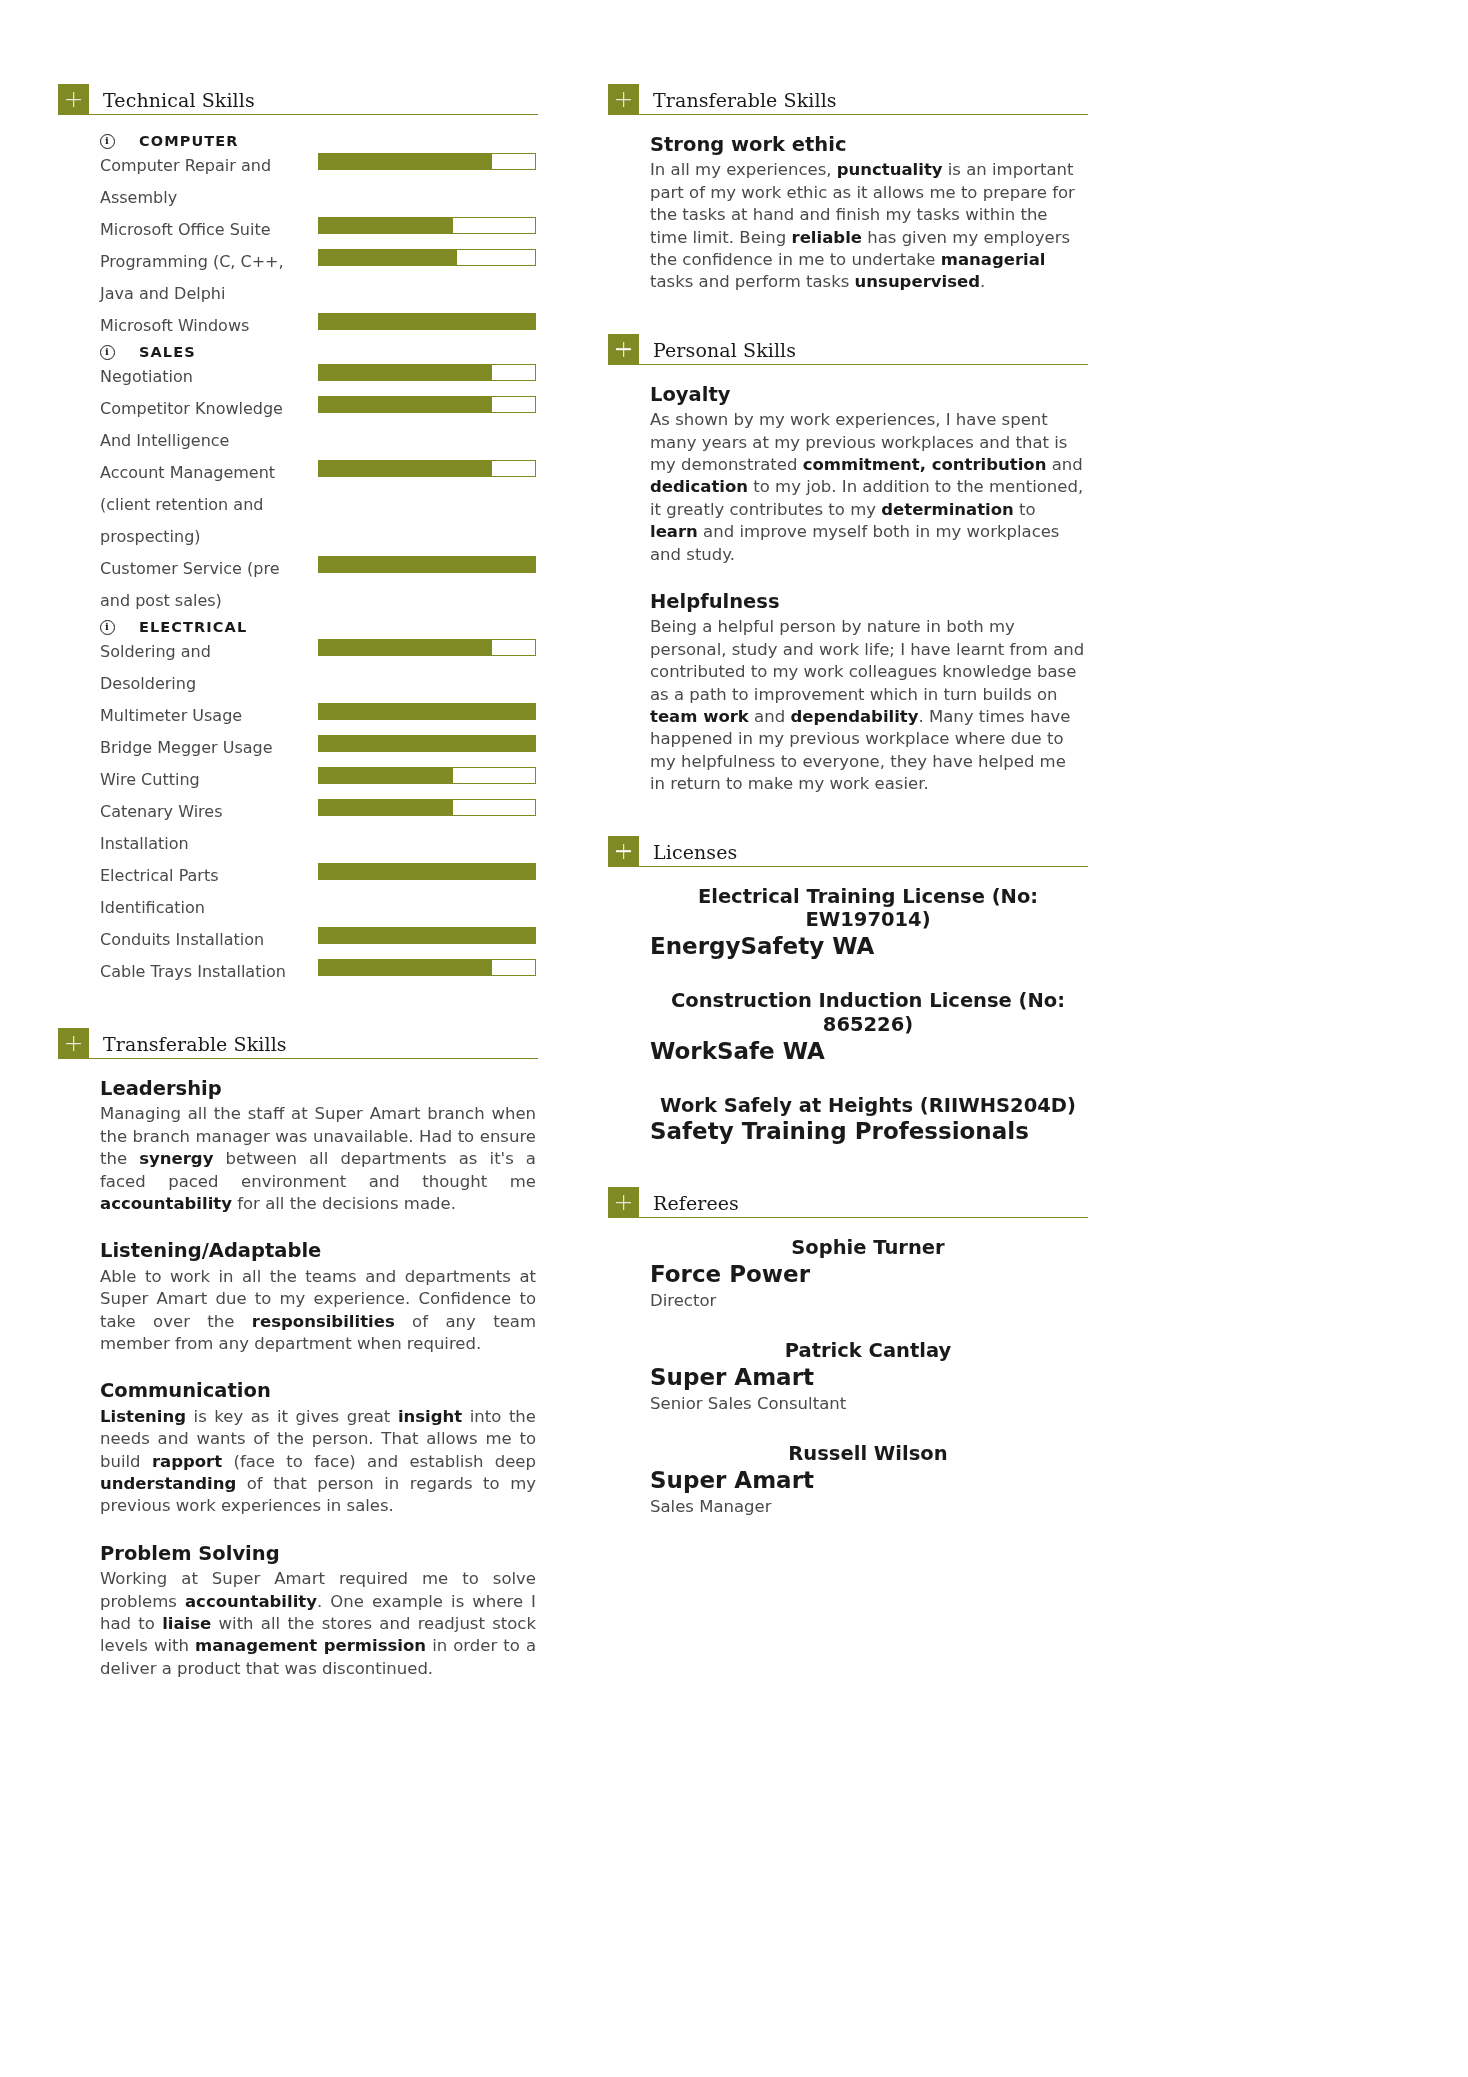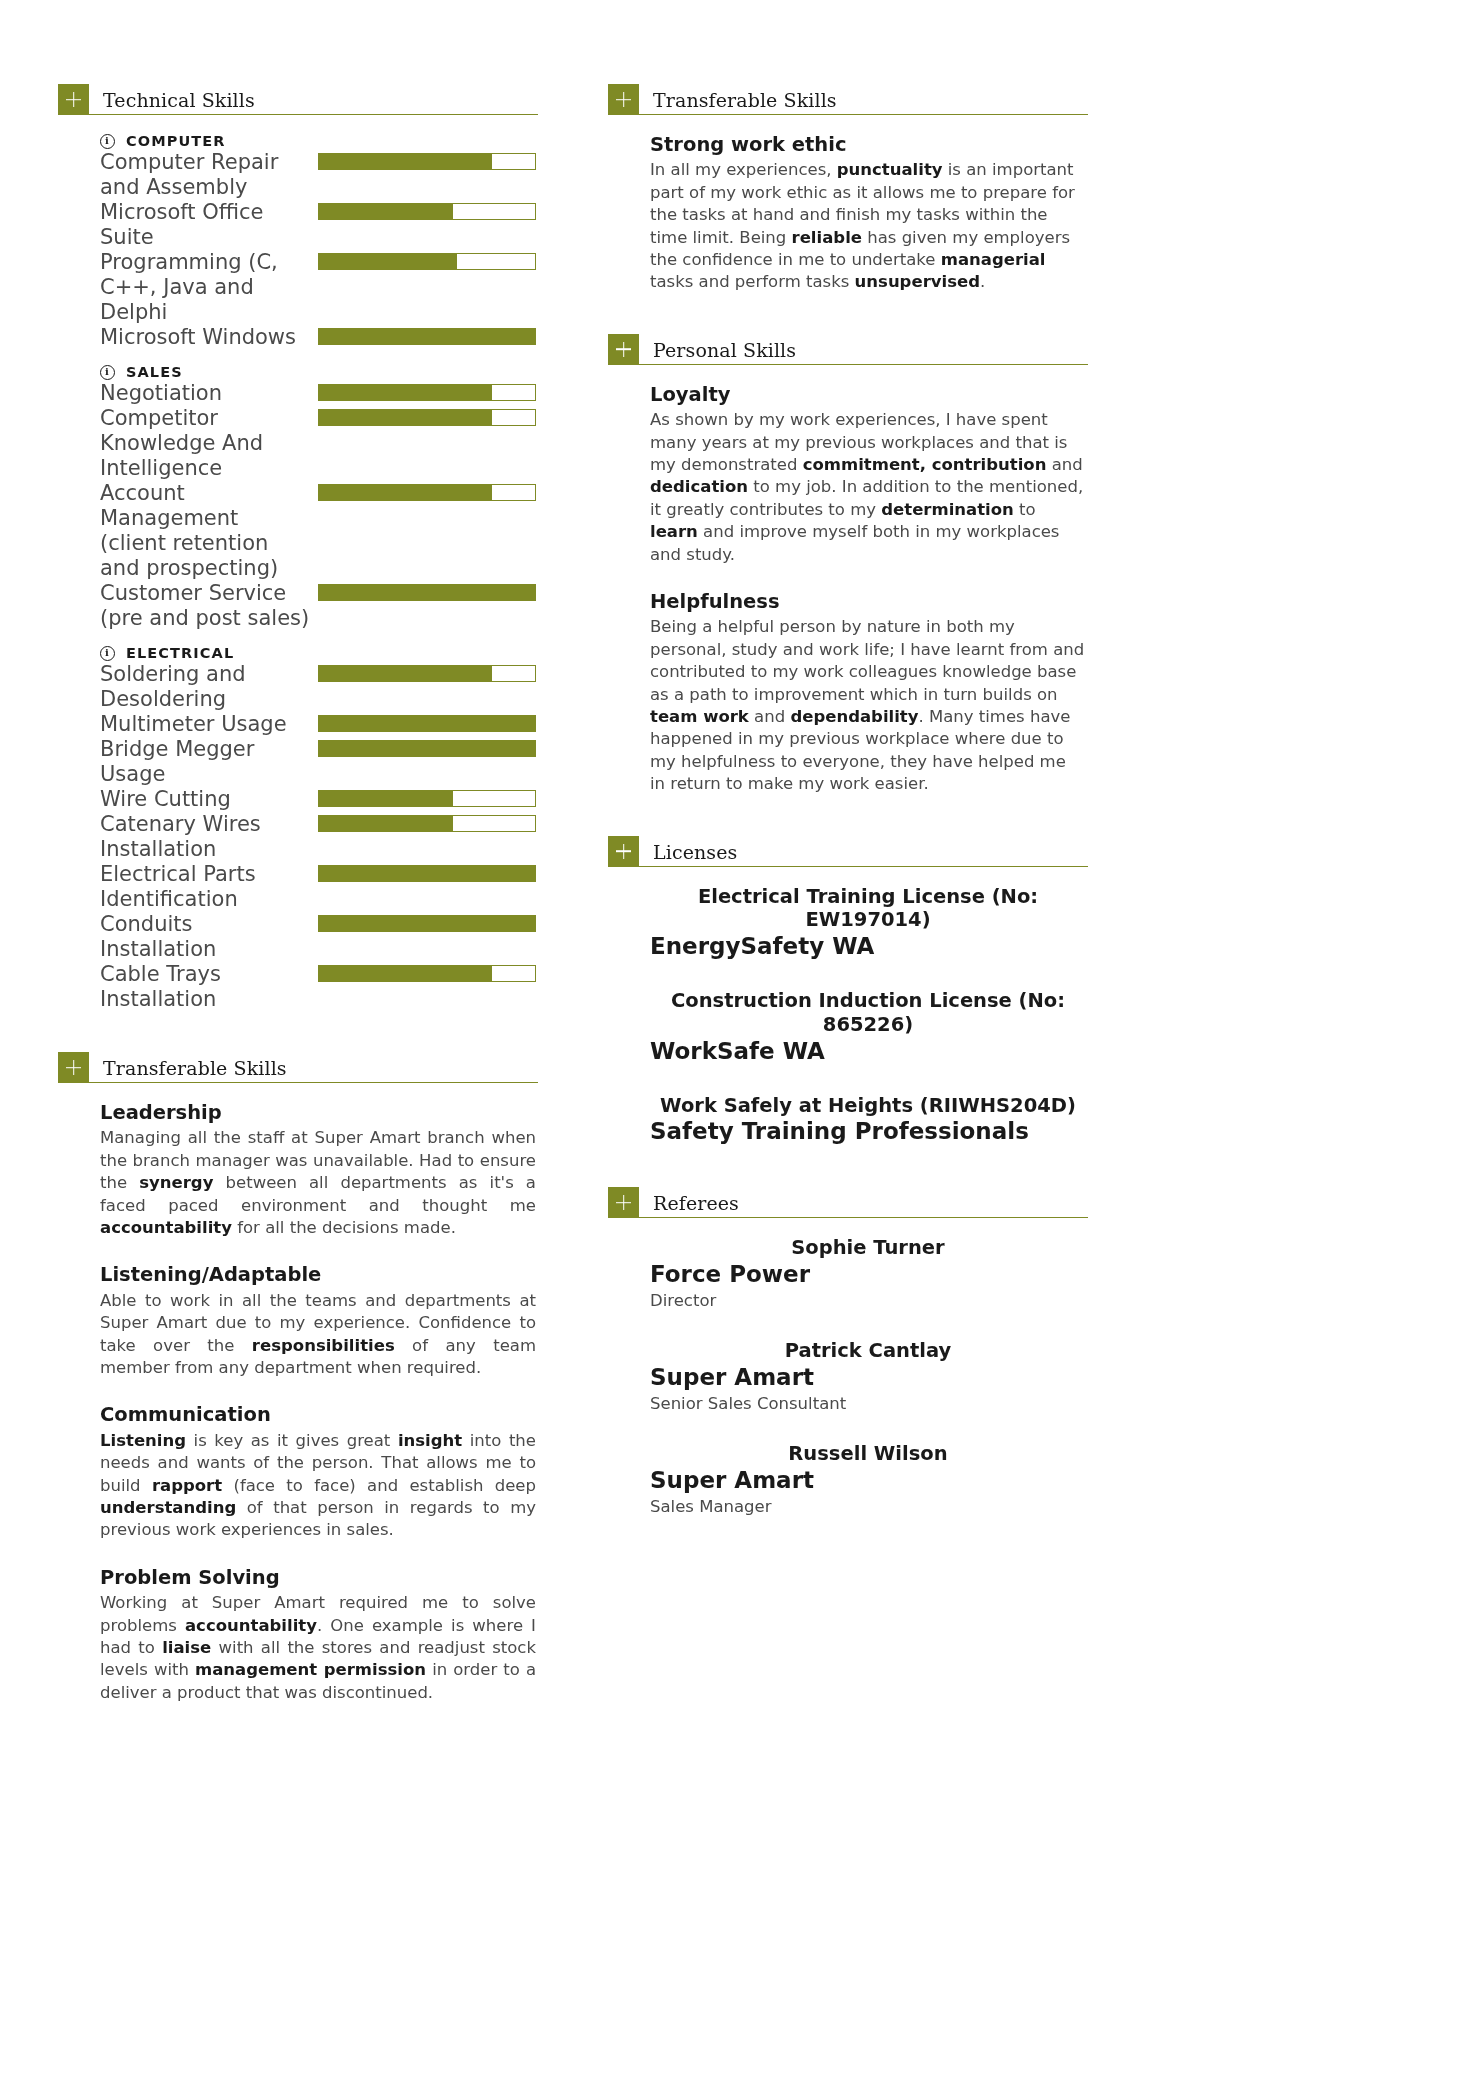--- a/index.html
+++ b/index.html
@@ -79,26 +79,26 @@
     letter-spacing: 0.1px;
   }
 
   .section-block { margin-bottom: 40px; }
   .section-body { padding-left: 42px; padding-right: 2px; }
 
   
   .skill-group-label {
     display: flex;
     align-items: center;
-    gap: 11px;
+    gap: 24px;
     font-size: 14.5px;
     font-weight: bold;
     color: #1a1a1a;
     letter-spacing: 1.1px;
-    margin-top: 14px;
+    margin-top: 2px;
     margin-bottom: 1px;
   }
   .info-icon {
     width: 15px; height: 15px;
     flex: 0 0 15px;
     border: 1.4px solid #1a1a1a;
     border-radius: 50%;
     position: relative;
   }
   .info-icon::before {
@@ -115,22 +115,22 @@
 
   .skill-rows { position: relative; }
 
   .skill-row {
     display: flex;
     align-items: flex-start;
     min-height: 22.4px;
   }
   .skill-name {
     flex: 1 1 auto;
-    font-size: 21px;
-    line-height: 25px;
+    font-size: 16px;
+    line-height: 32px;
     color: #4a4a4a;
     padding-right: 8px;
     white-space: pre-line;
   }
   .skill-bar-cell {
     flex: 0 0 218px;
     width: 218px;
     position: relative;
     align-self: flex-start;
   }

